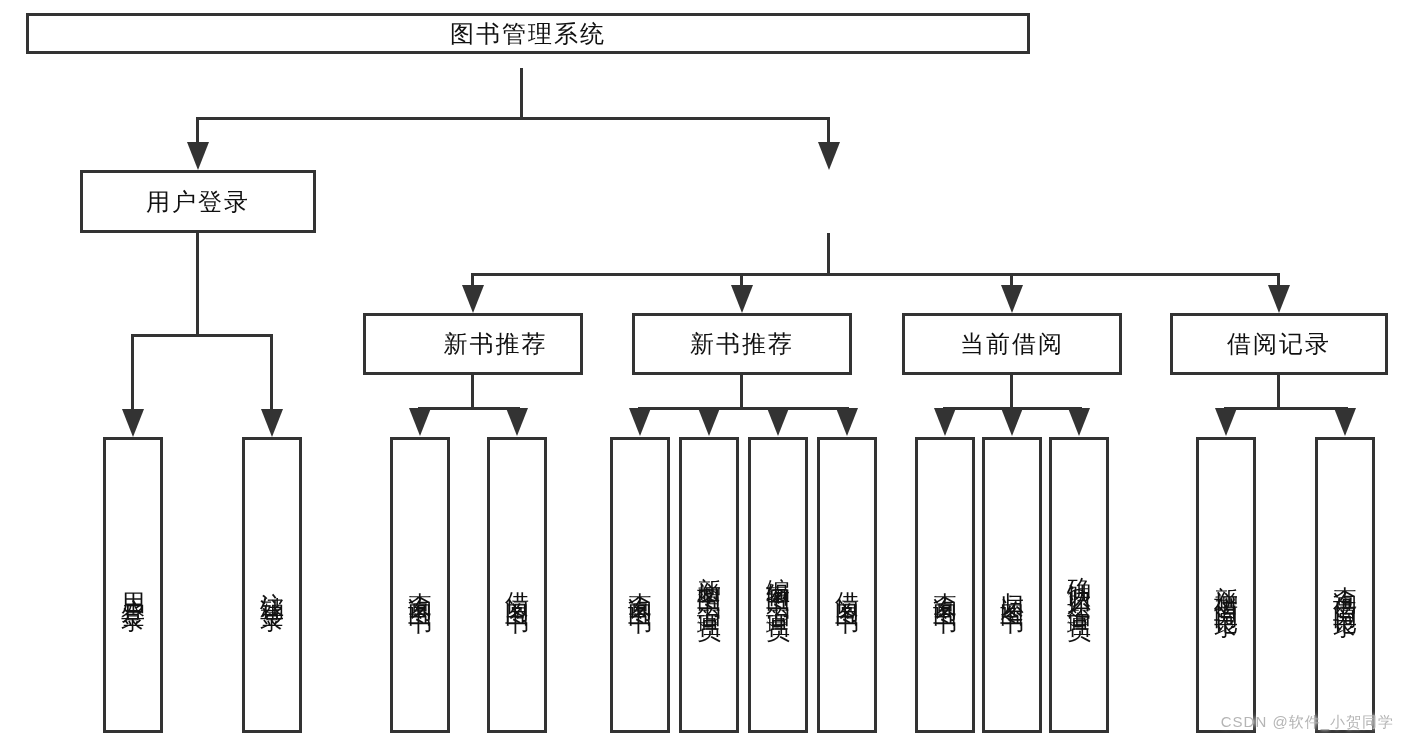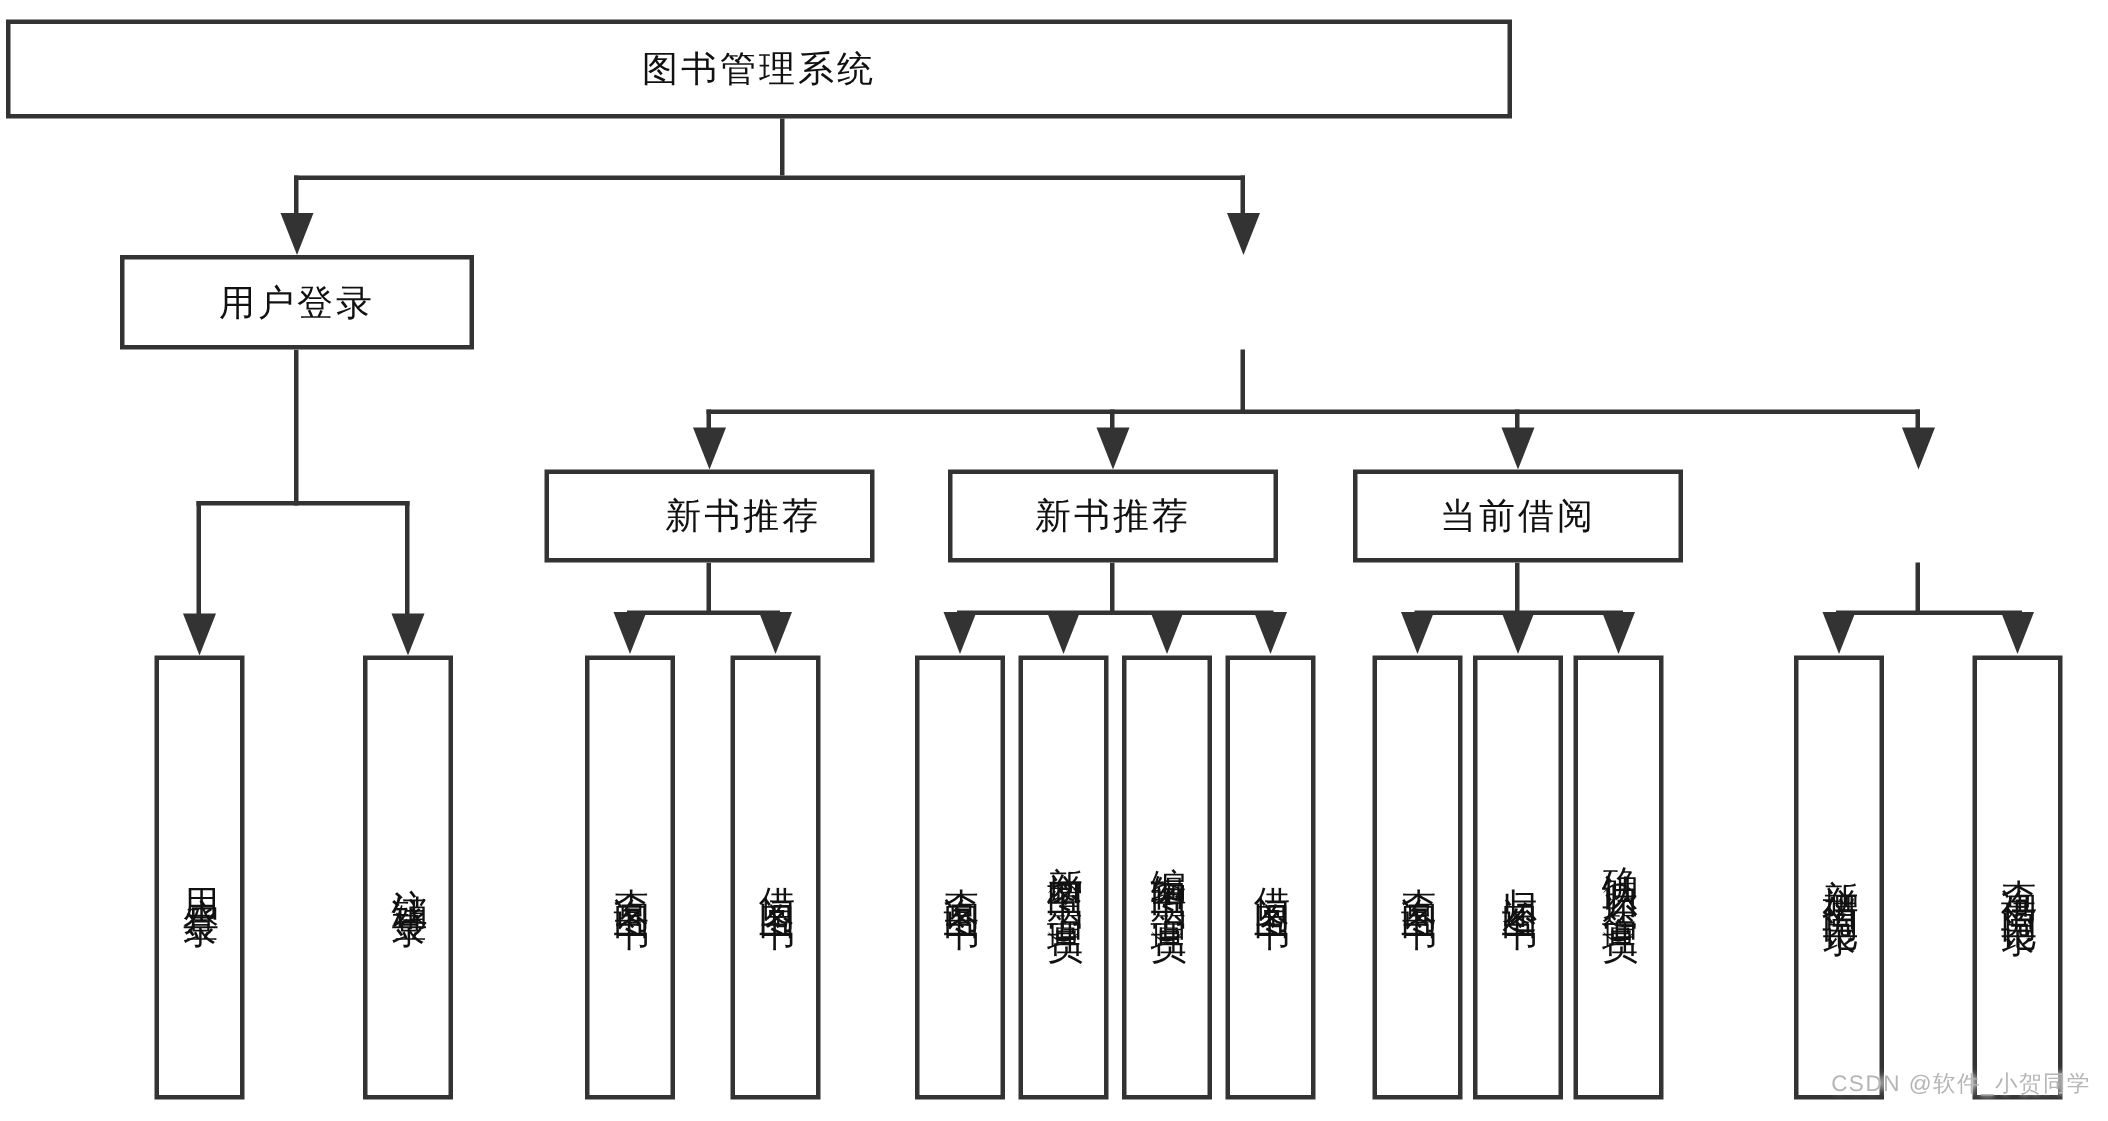--- a/index.html
+++ b/index.html
@@ -30,36 +30,39 @@
     position:absolute;top:713px;right:11px;z-index:5;
     font-size:15px;letter-spacing:1px;color:#b5b5b5;
     text-shadow:0 0 3px #ffffff,0 0 6px #ffffff;
   }
 </style>
 </head>
 <body>
 
 <div class="canvas">
 
-  <div class="box" style="left:4px;top:13px;width:1004px;height:66px;text-align:center;">
+  <div class="box" style="left:26px;top:13px;width:1004px;height:41px;text-align:center;">
     <span>图书管理系统</span>
   </div>
 
   <div class="box" style="left:80px;top:170px;width:236px;height:63px;">
     <span>用户登录</span>
   </div>
 
   <div class="box" style="left:363px;top:313px;width:220px;height:62px;padding-left:45px;">
     <span>新书推荐</span>
   </div>
   <div class="box" style="left:632px;top:313px;width:220px;height:62px;">
     <span>新书推荐</span>
   </div>
   <div class="box" style="left:902px;top:313px;width:220px;height:62px;">
     <span>当前借阅</span>
+  </div>
+  <div class="box" style="left:1170px;top:313px;width:218px;height:62px;">
+    <span>借阅记录</span>
   </div>
 
   <div class="box leaf" style="left:103px;">
     <span class="vtext">用户登录</span>
   </div>
   <div class="box leaf" style="left:242px;">
     <span class="vtext">注销登录</span>
   </div>
 
   <div class="box leaf" style="left:390px;">

